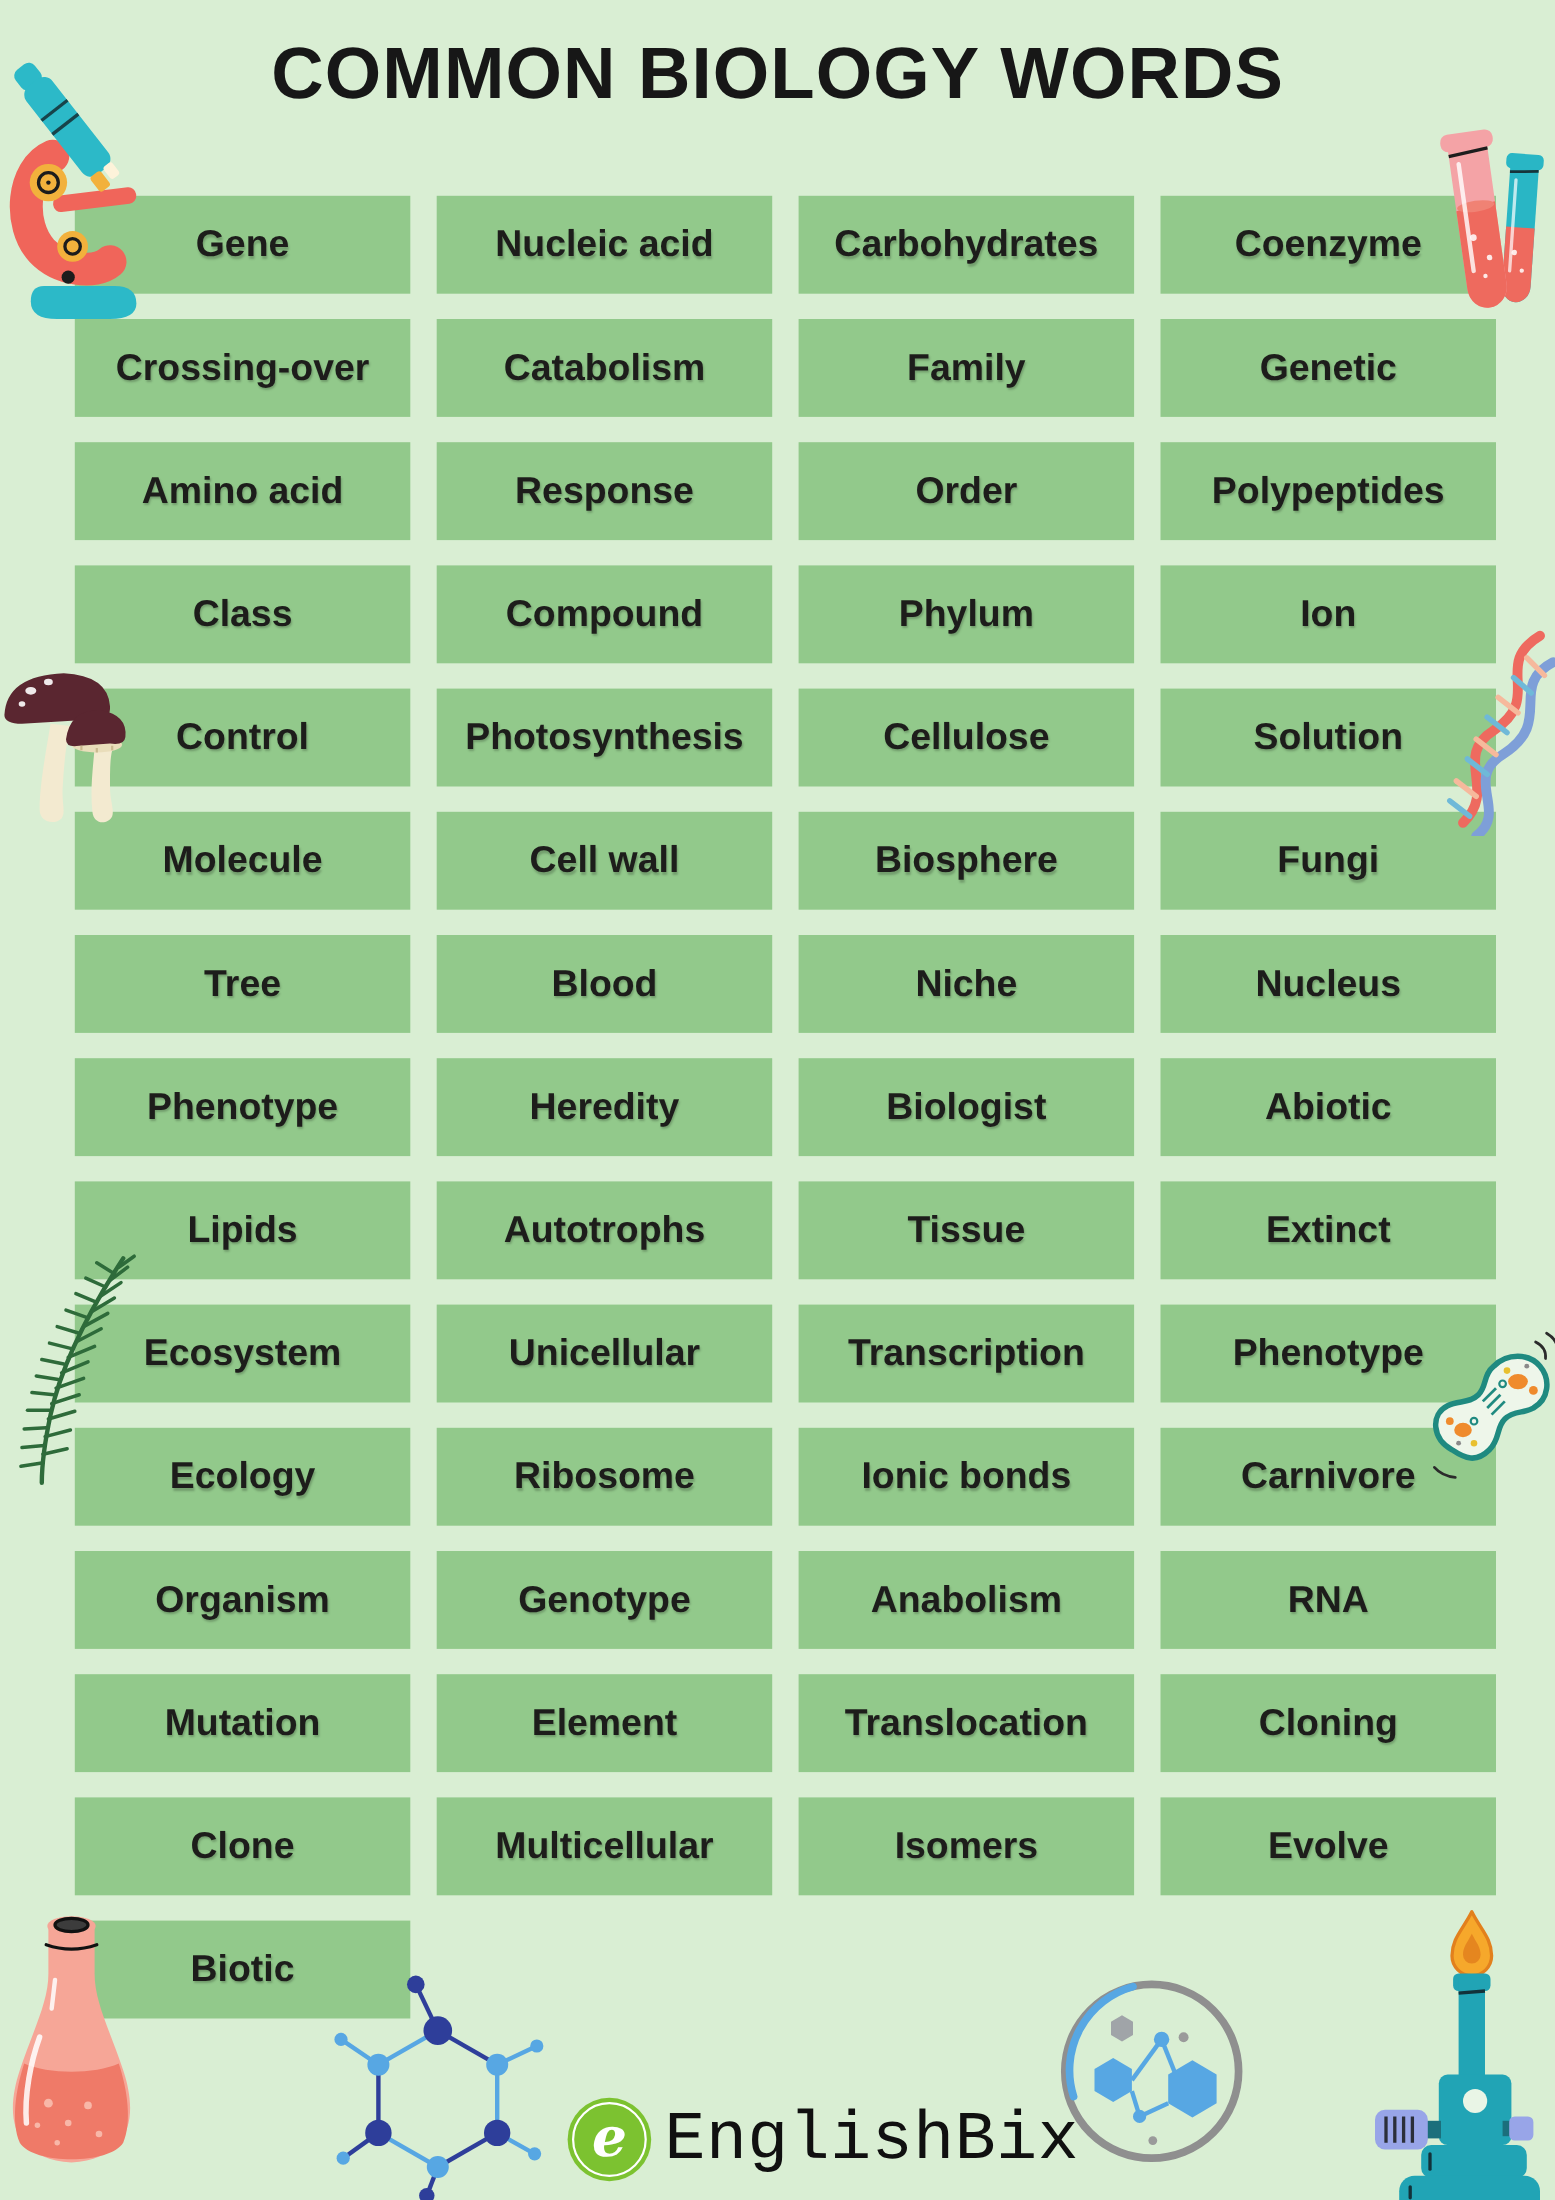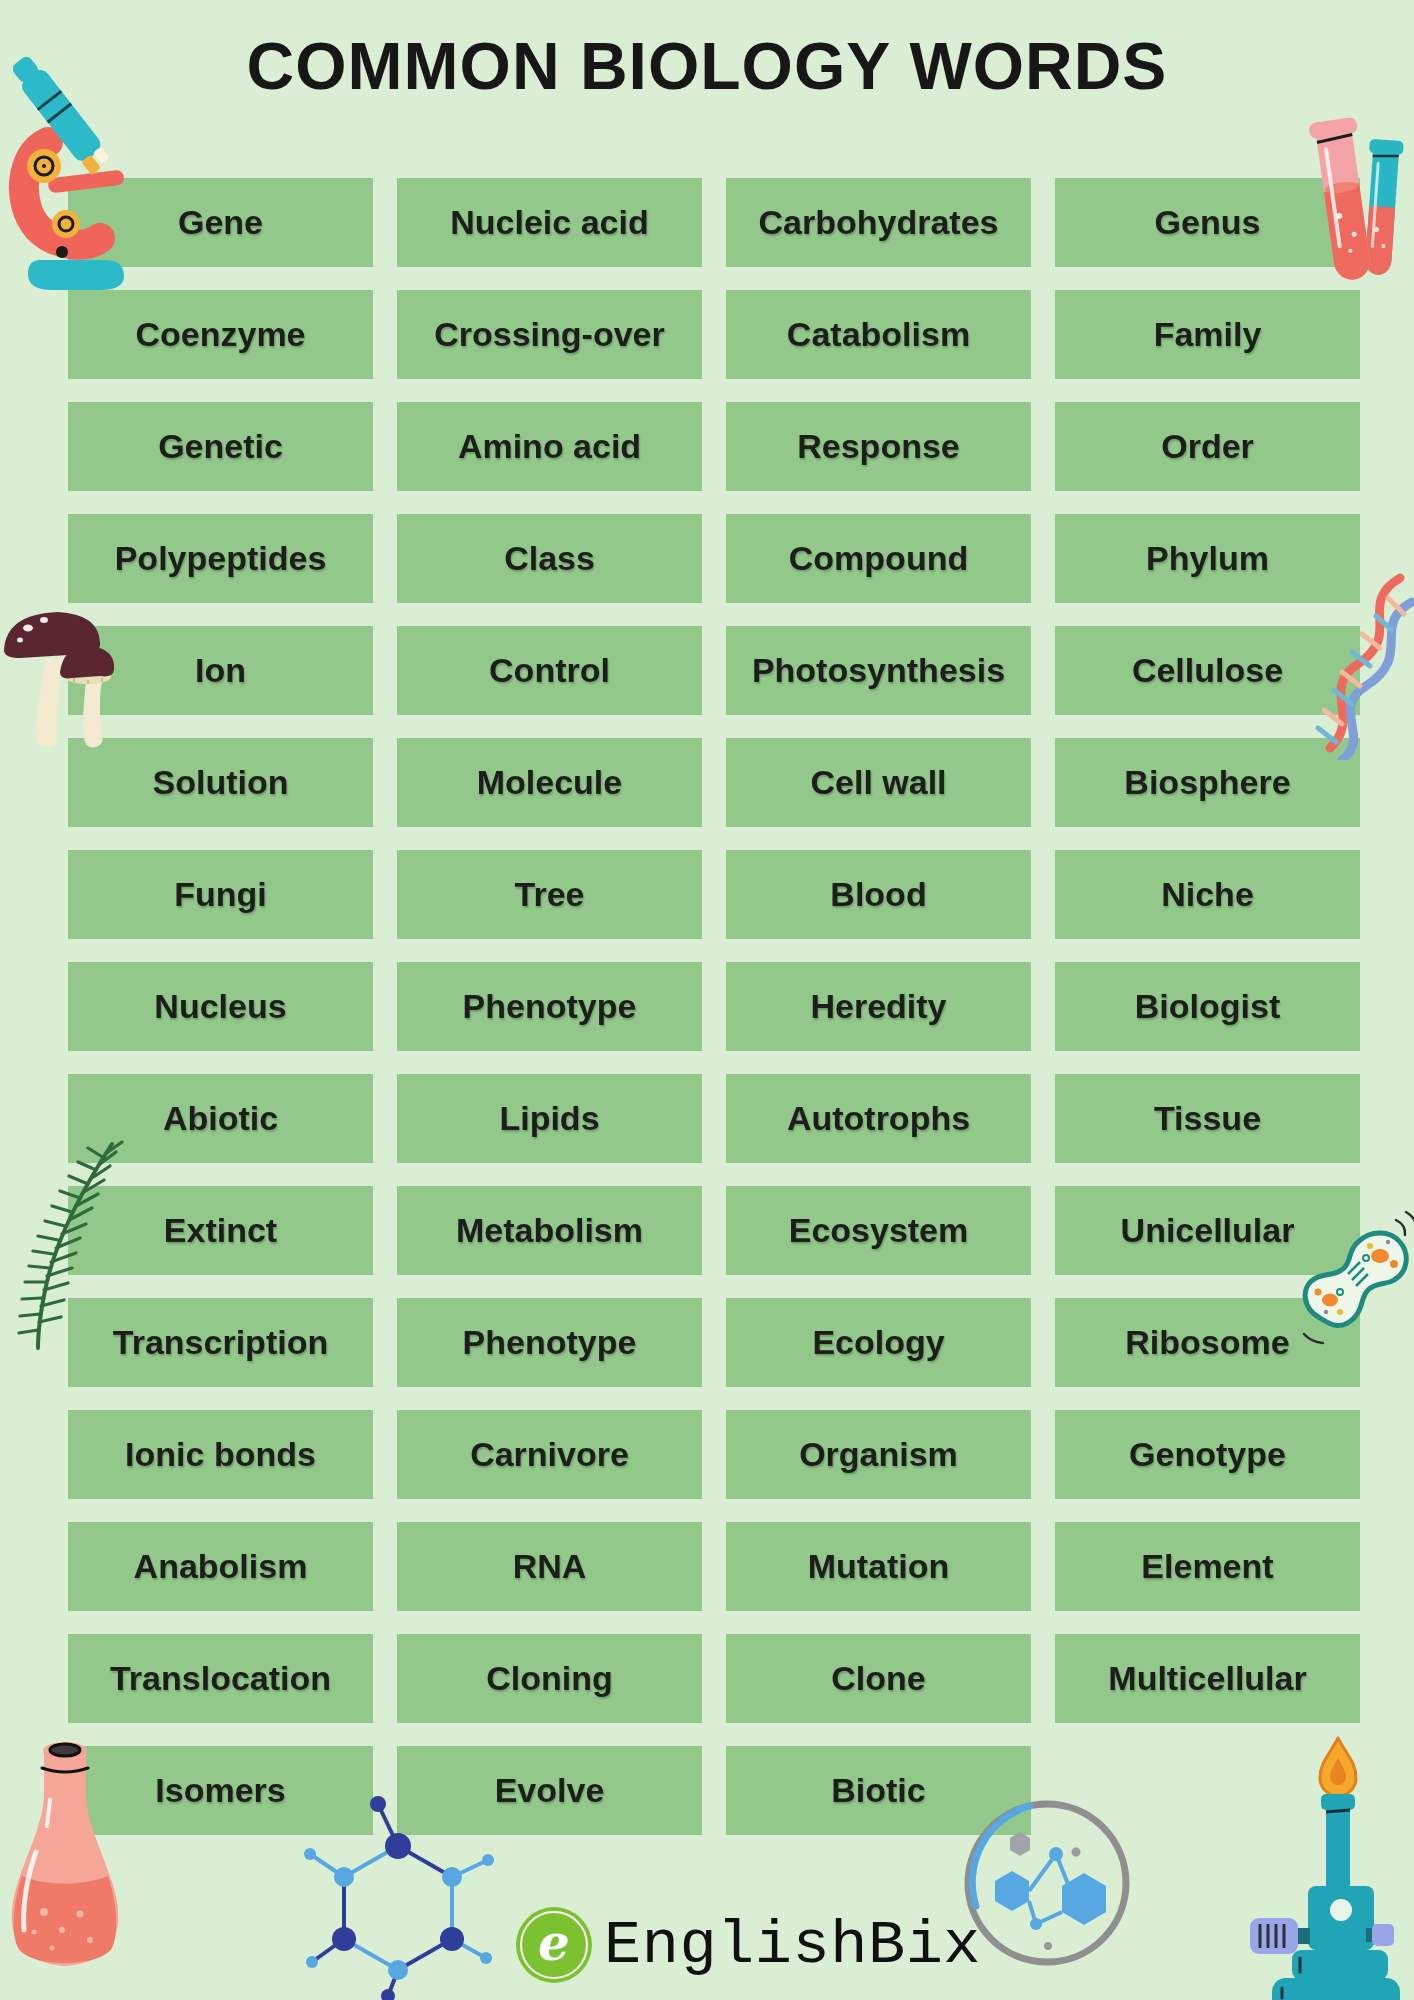--- a/index.html
+++ b/index.html
@@ -25,21 +25,20 @@
 <body>
 
 <div id="page">
 
   <div class="title">COMMON BIOLOGY WORDS</div>
 
   <div class="grid">
     <div class="tile">Gene</div>
     <div class="tile">Nucleic acid</div>
     <div class="tile">Carbohydrates</div>
-    <div class="tile">Genus</div>
     <div class="tile">Coenzyme</div>
     <div class="tile">Crossing-over</div>
     <div class="tile">Catabolism</div>
     <div class="tile">Family</div>
     <div class="tile">Genetic</div>
     <div class="tile">Amino acid</div>
     <div class="tile">Response</div>
     <div class="tile">Order</div>
     <div class="tile">Polypeptides</div>
     <div class="tile">Class</div>
@@ -59,21 +58,20 @@
     <div class="tile">Niche</div>
     <div class="tile">Nucleus</div>
     <div class="tile">Phenotype</div>
     <div class="tile">Heredity</div>
     <div class="tile">Biologist</div>
     <div class="tile">Abiotic</div>
     <div class="tile">Lipids</div>
     <div class="tile">Autotrophs</div>
     <div class="tile">Tissue</div>
     <div class="tile">Extinct</div>
-    <div class="tile">Metabolism</div>
     <div class="tile">Ecosystem</div>
     <div class="tile">Unicellular</div>
     <div class="tile">Transcription</div>
     <div class="tile">Phenotype</div>
     <div class="tile">Ecology</div>
     <div class="tile">Ribosome</div>
     <div class="tile">Ionic bonds</div>
     <div class="tile">Carnivore</div>
     <div class="tile">Organism</div>
     <div class="tile">Genotype</div>

